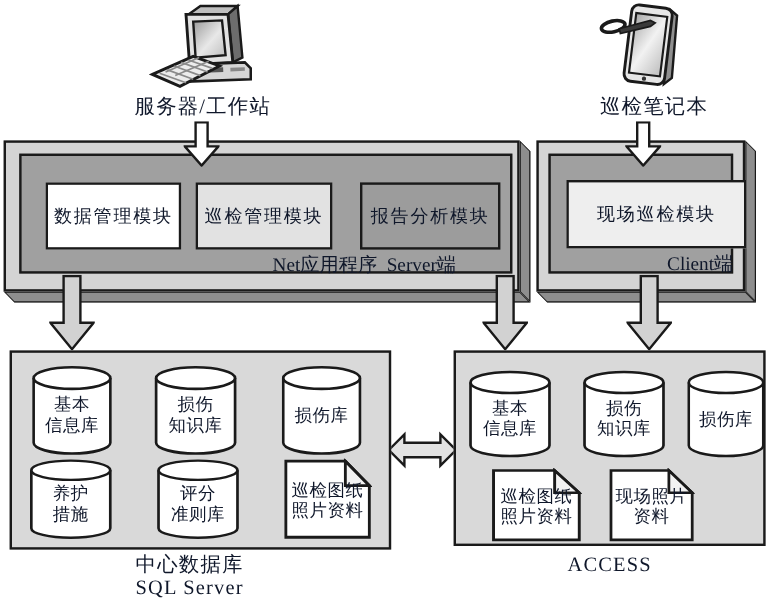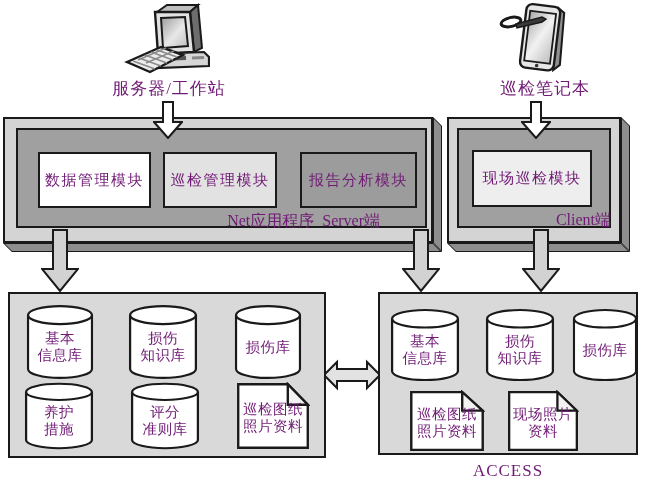--- a/index.html
+++ b/index.html
@@ -1,18 +1,18 @@
 <!DOCTYPE html>
 <html><head>
 <meta charset="utf-8">
 <style>
   html,body{margin:0;padding:0;background:#fff;}
   .stage{
     position:relative;width:647px;height:500px;background:#ffffff;overflow:hidden;
-    font-family:"Liberation Serif", serif;color:#701a75;
+    font-family:"Liberation Serif", serif;color:#0f172a;
   }
   .abs{position:absolute;}
   
   .slab-face{position:absolute;background:#d4d4d4;border:2px solid #1a1a1a;box-sizing:border-box;}
   .slab-bottom{position:absolute;height:9px;background:#8e8e8e;border:1.5px solid #1a1a1a;box-sizing:border-box;
     transform:skewX(45deg);transform-origin:0 0;}
   .slab-right{position:absolute;width:9px;background:#8e8e8e;border:1.5px solid #1a1a1a;box-sizing:border-box;
     transform:skewY(45deg);transform-origin:0 0;}
   .inner-panel{position:absolute;background:#a0a0a0;border:2px solid #1a1a1a;box-sizing:border-box;}
   .module{position:absolute;border:2px solid #1a1a1a;box-sizing:border-box;
@@ -105,21 +105,21 @@
   </div>
   <div class="module m-mid" style="left:300px;top:152px;width:117px;height:56px">
     <span>报告分析模块</span>
   </div>
   <div class="slab-caption" style="left:100px;top:211px;width:280px">Net应用程序  Server端</div>
 
   <div class="slab-bottom" style="left:447px;top:243px;width:174px"></div>
   <div class="slab-right" style="left:621px;top:117px;height:126px"></div>
   <div class="slab-face" style="left:447px;top:117px;width:174px;height:126px"></div>
   <div class="inner-panel" style="left:457px;top:128px;width:154px;height:100px"></div>
-  <div class="module m-client" style="left:472px;top:150px;width:120px;height:57px">
+  <div class="module m-client" style="left:472px;top:150px;width:150px;height:57px">
     <span>现场巡检模块</span>
   </div>
   <div class="slab-caption" style="left:457px;top:210px;width:154px">Client端</div>
 
   <svg class="arrow" style="left:153px;top:101px" width="30" height="38" viewBox="0 0 30 38">
     <polygon points="10,1 20,1 20,21 29,21 15,37 1,21 10,21" fill="#ffffff" stroke="#1a1a1a" stroke-width="2"></polygon>
   </svg>
   <svg class="arrow" style="left:521px;top:101px" width="30" height="38" viewBox="0 0 30 38">
     <polygon points="10,1 20,1 20,21 29,21 15,37 1,21 10,21" fill="#ffffff" stroke="#1a1a1a" stroke-width="2"></polygon>
   </svg>
@@ -191,20 +191,24 @@
       <svg viewBox="0 0 100 90" preserveAspectRatio="none">
         <polygon points="3,3 70,3 97,30 97,87 3,87" fill="#fff" stroke="#1a1a1a" stroke-width="3.2"></polygon>
         <polygon points="70,3 70,30 97,30" fill="#f2f2f2" stroke="#1a1a1a" stroke-width="3.2"></polygon>
       </svg>
       <div class="shape-label">
           <div>巡检图纸</div>
           <div>照片资料</div>
         </div>
     </div>
   </div>
+  <div class="db-caption" style="left:8px;top:461px;width:300px">
+    <div>中心数据库</div>
+    <div>SQL Server</div>
+  </div>
 
   <div class="db-panel" style="left:378px;top:292px;width:260px;height:163px">
     <div class="cyl" style="left:10px;top:14px;width:70px;height:74px">
       <svg viewBox="0 0 100 110" preserveAspectRatio="none">
         <path d="M3,16 L3,94 A47,13 0 0 0 97,94 L97,16" fill="#fff" stroke="#1a1a1a" stroke-width="3.2"></path>
         <ellipse cx="50" cy="16" rx="47" ry="13" fill="#fff" stroke="#1a1a1a" stroke-width="3.2"></ellipse>
       </svg>
       <div class="shape-label">
           <div>基本</div>
           <div>信息库</div>

